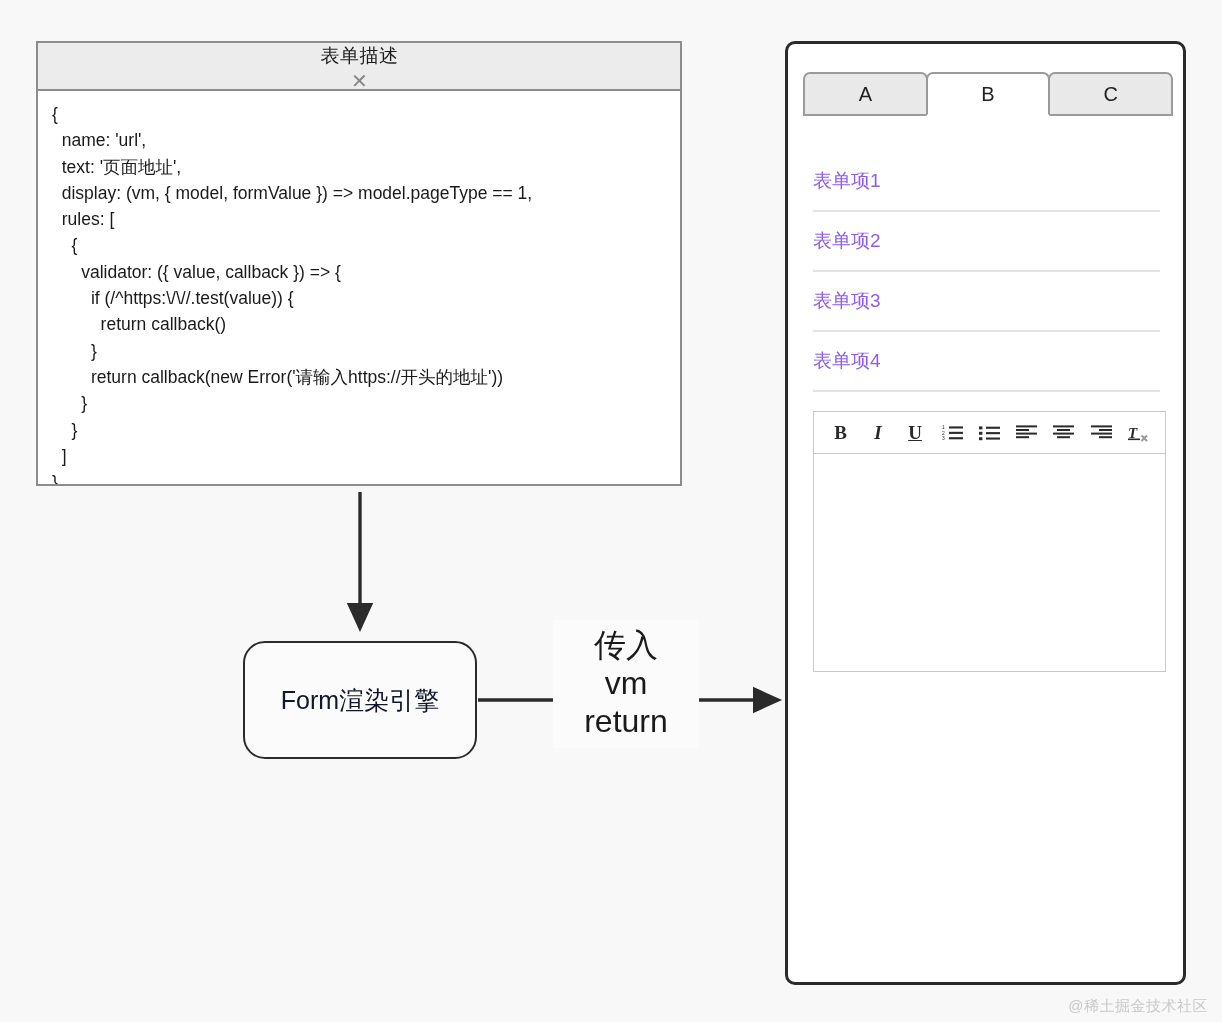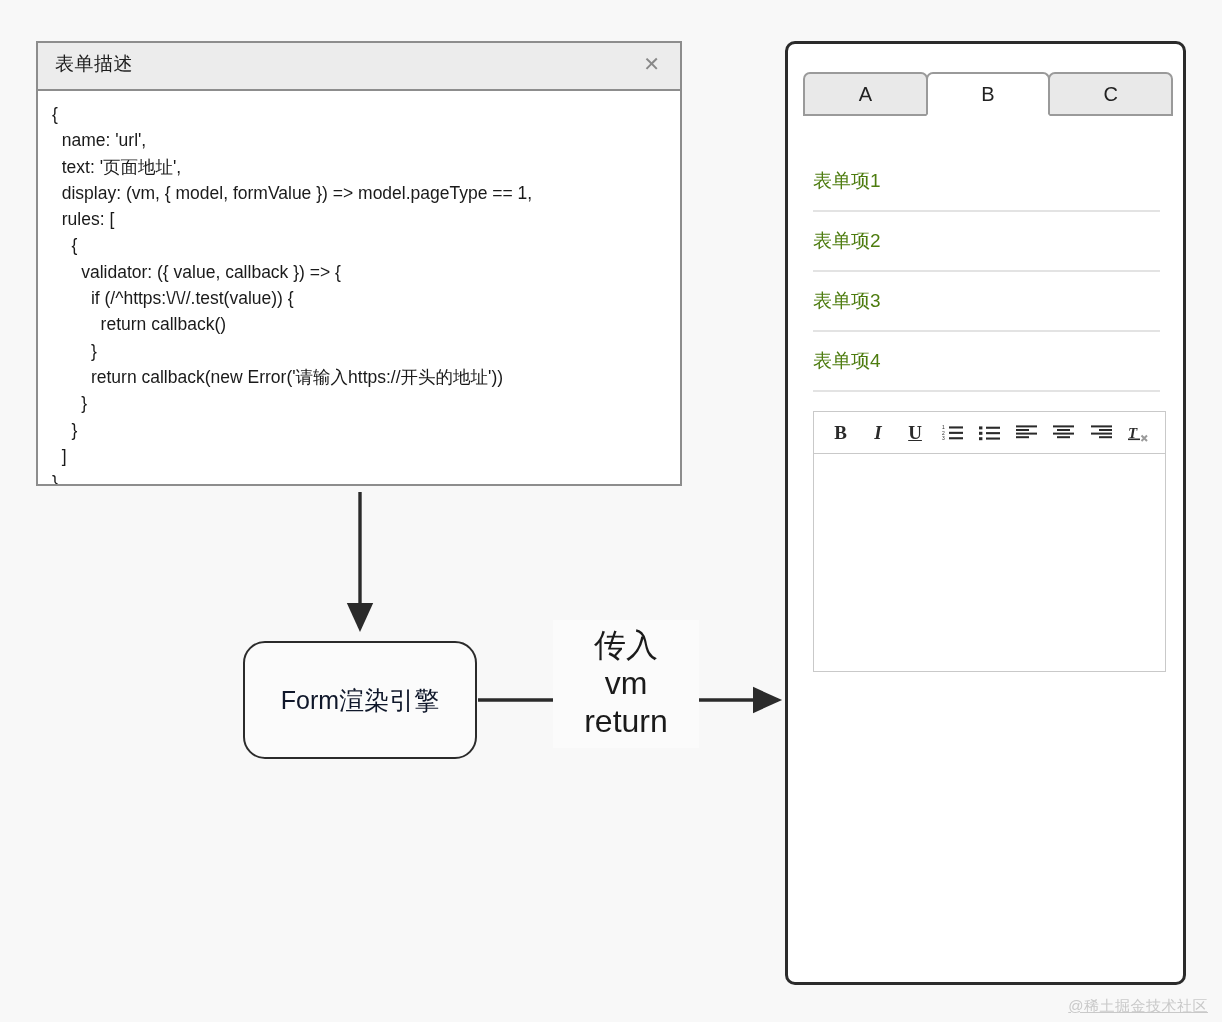--- a/index.html
+++ b/index.html
@@ -33,20 +33,21 @@
   }
   #dialog-titlebar {
     height: 48px;
     background: #ececec;
     border-bottom: 2px solid #8d8d8d;
     box-sizing: border-box;
     display: flex;
     align-items: center;
     justify-content: space-between;
     padding: 0 16px 4px 17px;
+    flex-direction: column;
   }
   #dialog-title {
     font-size: 19px;
     color: #1d1d1d;
     letter-spacing: .5px;
   }
   #dialog-close {
     font-size: 20px;
     color: #888;
     line-height: 1;
@@ -159,21 +160,21 @@
     left: 25px;
     top: 108px;
     width: 347px;
   }
   .form-item {
     height: 60px;
     border-bottom: 2px solid #e3e3e3;
     display: flex;
     align-items: center;
     font-size: 19px;
-    color: #4d7c0f;
+    color: #8b5cf6;
     box-sizing: border-box;
   }
 
   #rich-editor {
     position: absolute;
     left: 25px;
     top: 367px;
     width: 353px;
     height: 261px;
     border: 1.5px solid #c9c9c9;
@@ -213,21 +214,20 @@
   }
 
   
   #watermark {
     position: absolute;
     right: 14px;
     bottom: 6px;
     font-size: 15px;
     color: #c9c9c9;
     letter-spacing: .5px;
-    text-decoration: underline;
   }
 </style>
 </head>
 <body>
 
 <div class="stage">
 
   <div id="code-dialog">
     <div id="dialog-titlebar">
       <span id="dialog-title">表单描述</span>

